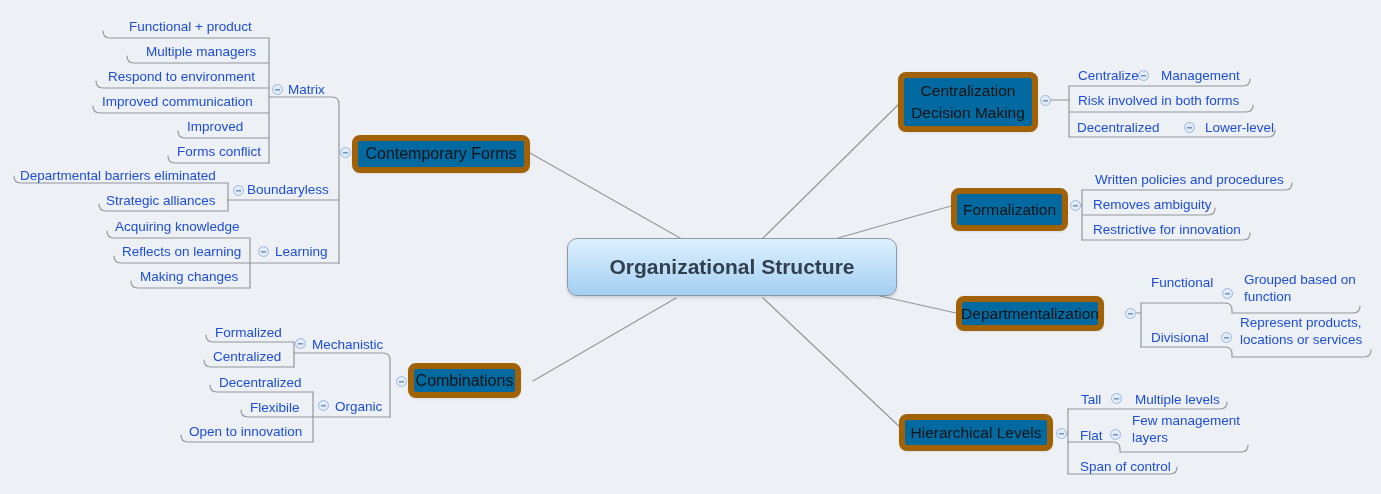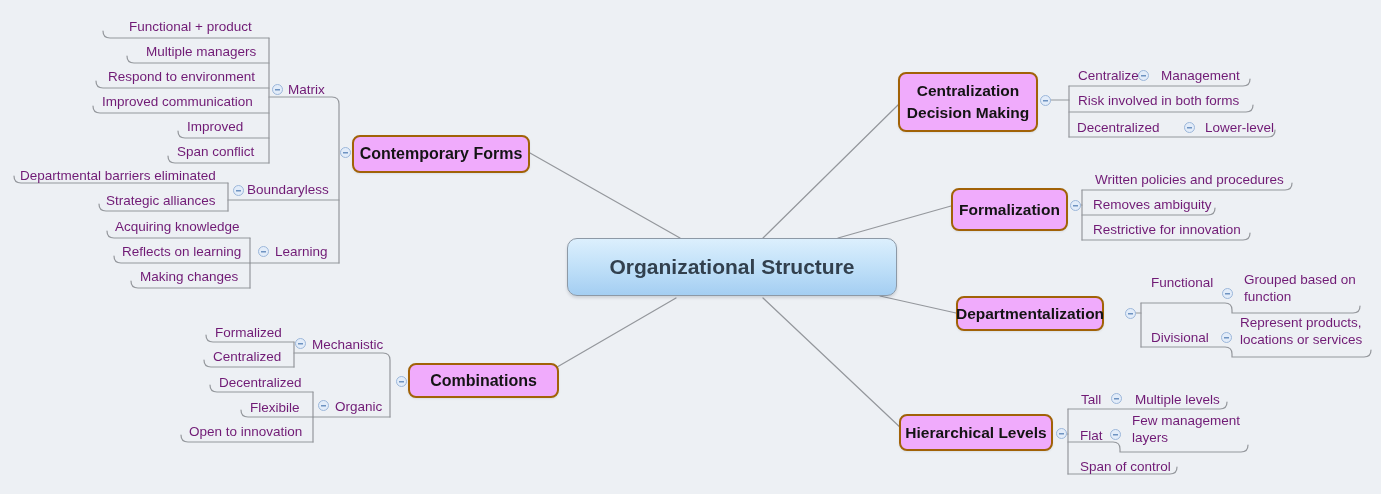--- a/index.html
+++ b/index.html
@@ -1,23 +1,23 @@
 <!DOCTYPE html>
 <html><head>
 <meta charset="utf-8">
 <style>
   html,body{margin:0;padding:0;background:#edf0f4;}
   #canvas{position:relative;width:1381px;height:494px;background:#edf0f4;overflow:hidden;
           font-family:"Liberation Sans", sans-serif;color:#1e1e1e;}
   #wires{position:absolute;left:0;top:0;z-index:0;}
-  .leaf,.sub{position:absolute;z-index:2;font-size:13.5px;line-height:15px;white-space:nowrap;color:#701a75;cursor:default;}
+  .leaf,.sub{position:absolute;z-index:2;font-size:13.5px;line-height:15px;white-space:nowrap;color:#1d4ed8;cursor:default;}
   .wrap{white-space:normal;line-height:17px;}
-  .box{position:absolute;z-index:2;background:#f0abfc;border:2px solid #a16207;border-radius:8px;
+  .box{position:absolute;z-index:2;background:#0369a1;border:6px solid #a16207;border-radius:8px;
        display:flex;align-items:center;justify-content:center;text-align:center;
-       font-size:15.5px;color:#141414;box-shadow:0 1px 2px rgba(60,70,90,.10);box-sizing:border-box;line-height:20px;font-weight:bold;}
+       font-size:15.5px;color:#141414;box-shadow:0 1px 2px rgba(60,70,90,.10);box-sizing:border-box;line-height:20px;}
   .root{position:absolute;z-index:2;border:1px solid #8d99a6;border-radius:10px;
         background:linear-gradient(to bottom,#dceffd 0%,#c3e2f9 45%,#a4cef2 100%);
         display:flex;align-items:center;justify-content:center;
         font-size:21px;font-weight:bold;color:#32404e;box-shadow:0 2px 3px rgba(60,70,90,.18);box-sizing:border-box;}
   .minus{position:absolute;z-index:3;width:11px;height:11px;border-radius:50%;
          background-color:#e2ecf9;border:1px solid #9cb7da;box-sizing:border-box;
          background-image:linear-gradient(#6e93c1,#6e93c1);background-size:5px 1.5px;
          background-position:center;background-repeat:no-repeat;cursor:pointer;}
 </style>
 </head>
@@ -87,36 +87,36 @@
     <path d="M1063,434 H1068"></path>
     <path d="M1068,409 V474"></path>
     <path d="M1068,409 H1220 Q1227,409 1227,402"></path>
     <path d="M1068,442 H1113 Q1120,442 1120,449 V452 H1241 Q1248,452 1248,445"></path>
     <path d="M1068,474 H1170 Q1177,474 1177,467"></path>
   </svg>
 
   <div class="root" style="left:567px;top:238px;width:330px;height:58px;">Organizational Structure</div>
 
   <div class="box" style="left:352px;top:135px;width:178px;height:38px;font-size:16px;">Contemporary Forms</div>
-  <div class="box" style="left:408px;top:363px;width:151px;height:35px;font-size:16px;">Combinations</div>
+  <div class="box" style="left:408px;top:363px;width:113px;height:35px;font-size:16px;">Combinations</div>
   <div class="box" style="left:898px;top:72px;width:140px;height:60px;line-height:22px;">Centralization Decision Making</div>
   <div class="box" style="left:951px;top:188px;width:117px;height:43px;">Formalization</div>
   <div class="box" style="left:956px;top:296px;width:148px;height:35px;">Departmentalization</div>
   <div class="box" style="left:899px;top:414px;width:154px;height:37px;">Hierarchical Levels</div>
 
   <div class="sub" style="left:288px;top:82px;">Matrix</div>
   <div class="sub" style="left:247px;top:182px;">Boundaryless</div>
   <div class="sub" style="left:275px;top:244px;">Learning</div>
 
   <div class="leaf" style="left:129px;top:19px;">Functional + product</div>
   <div class="leaf" style="left:146px;top:44px;">Multiple managers</div>
   <div class="leaf" style="left:108px;top:69px;">Respond to environment</div>
   <div class="leaf" style="left:102px;top:94px;">Improved communication</div>
   <div class="leaf" style="left:187px;top:119px;">Improved</div>
-  <div class="leaf" style="left:177px;top:144px;">Span conflict</div>
+  <div class="leaf" style="left:177px;top:144px;">Forms conflict</div>
 
   <div class="leaf" style="left:20px;top:168px;">Departmental barriers eliminated</div>
   <div class="leaf" style="left:106px;top:193px;">Strategic alliances</div>
 
   <div class="leaf" style="left:115px;top:219px;">Acquiring knowledge</div>
   <div class="leaf" style="left:122px;top:244px;">Reflects on learning</div>
   <div class="leaf" style="left:140px;top:269px;">Making changes</div>
 
   <div class="sub" style="left:312px;top:337px;">Mechanistic</div>
   <div class="sub" style="left:335px;top:399px;">Organic</div>

